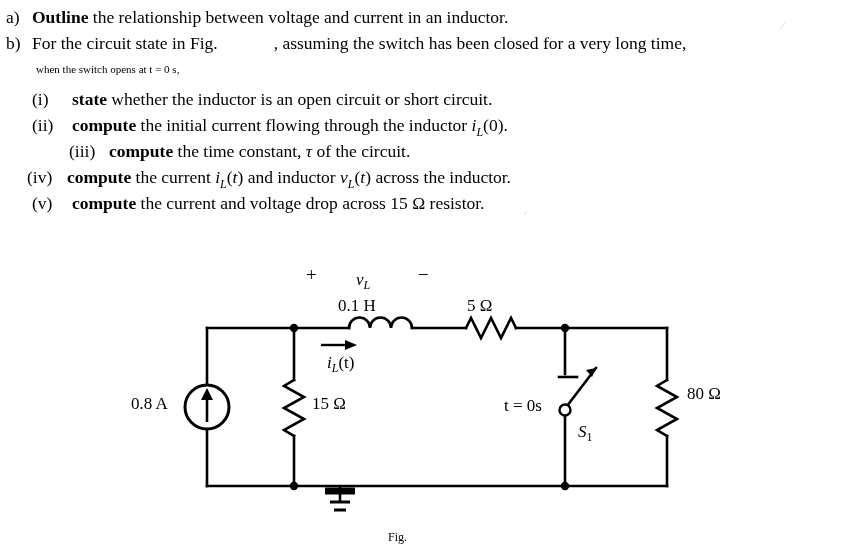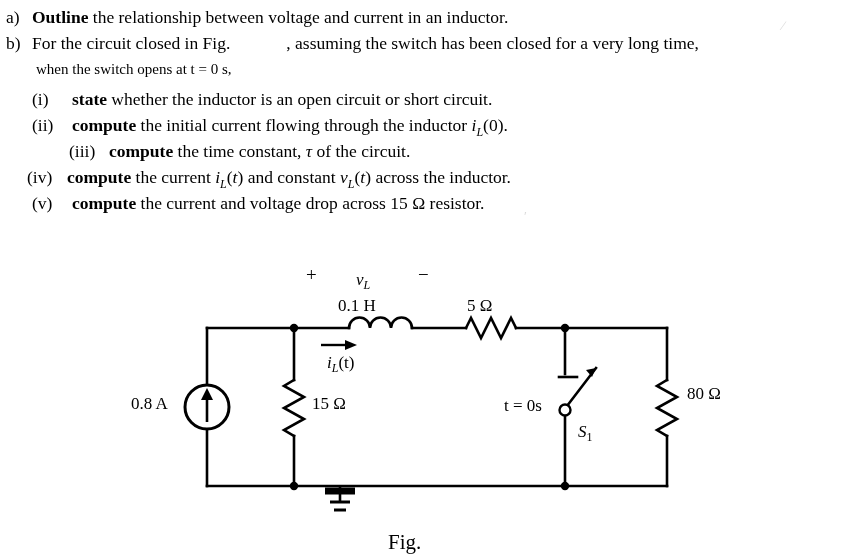--- a/index.html
+++ b/index.html
@@ -51,21 +51,21 @@
   .it {
     font-style: italic;
   }
   .sub {
     font-size: 12px;
     vertical-align: sub;
     font-style: italic;
   }
   .row-a { position: absolute; left: 6px;  top: 4px;  width: 860px; }
   .row-b { position: absolute; left: 6px;  top: 30px; width: 860px; }
-  .row-b2 { position: absolute; left: 36px; top: 56px; width: 820px; font-size: 15px; line-height: 26px; }
+  .row-b2 { position: absolute; left: 36px; top: 56px; width: 820px; font-size: 11px; line-height: 26px; }
   .row-i   { position: absolute; left: 32px; top: 86px;  width: 820px; }
   .row-ii  { position: absolute; left: 32px; top: 112px; width: 820px; }
   .row-iii { position: absolute; left: 32px; top: 138px; width: 820px; margin-left: 37px; }
   .row-iv  { position: absolute; left: 27px; top: 164px; width: 820px; }
   .row-v   { position: absolute; left: 32px; top: 190px; width: 820px; }
 
   .gap-fig {
     display: inline-block;
     width: 56px;
   }
@@ -83,21 +83,21 @@
     font-size: 17px;
     white-space: nowrap;
   }
   .lbl.big {
     font-size: 19px;
   }
   .figcap {
     position: absolute;
     left: 388px;
     top: 282px;
-    font-size: 21px;
+    font-size: 12px;
   }
   .faint {
     position: absolute;
     color: #d8d8d8;
     font-size: 13px;
   }
 </style>
 </head>
 <body>
 
@@ -105,21 +105,21 @@
 
   <div class="q-list">
 
     <div class="q-row row-a">
       <div class="q-label">a)</div>
       <div class="q-text"><span class="b">Outline</span><span> the relationship between voltage and current in an inductor.</span></div>
     </div>
 
     <div class="q-row row-b">
       <div class="q-label">b)</div>
-      <div class="q-text"><span>For the circuit closed in Fig.</span><span class="gap-fig"></span><span>, assuming the switch has been closed for a very long time,</span></div>
+      <div class="q-text"><span>For the circuit state in Fig.</span><span class="gap-fig"></span><span>, assuming the switch has been closed for a very long time,</span></div>
     </div>
 
     <div class="row-b2">when the switch opens at t = 0 s,</div>
 
     <div class="q-row row-i">
       <div class="q-label indent">(i)</div>
       <div class="q-text"><span class="b">state</span><span> whether the inductor is an open circuit or short circuit.</span></div>
     </div>
 
     <div class="q-row row-ii">
@@ -127,21 +127,21 @@
       <div class="q-text"><span class="b">compute</span><span> the initial current flowing through the inductor </span><span class="it">i</span><span class="sub">L</span><span>(0).</span></div>
     </div>
 
     <div class="q-row row-iii">
       <div class="q-label indent">(iii)</div>
       <div class="q-text"><span class="b">compute</span><span> the time constant, </span><span class="it">τ</span><span> of the circuit.</span></div>
     </div>
 
     <div class="q-row row-iv">
       <div class="q-label indent">(iv)</div>
-      <div class="q-text"><span class="b">compute</span><span> the current </span><span class="it">i</span><span class="sub">L</span><span>(</span><span class="it">t</span><span>) and constant </span><span class="it">v</span><span class="sub">L</span><span>(</span><span class="it">t</span><span>) across the inductor.</span></div>
+      <div class="q-text"><span class="b">compute</span><span> the current </span><span class="it">i</span><span class="sub">L</span><span>(</span><span class="it">t</span><span>) and inductor </span><span class="it">v</span><span class="sub">L</span><span>(</span><span class="it">t</span><span>) across the inductor.</span></div>
     </div>
 
     <div class="q-row row-v">
       <div class="q-label indent">(v)</div>
       <div class="q-text"><span class="b">compute</span><span> the current and voltage drop across 15 Ω resistor.</span></div>
     </div>
   </div>
 
   <div class="circuit">
 

